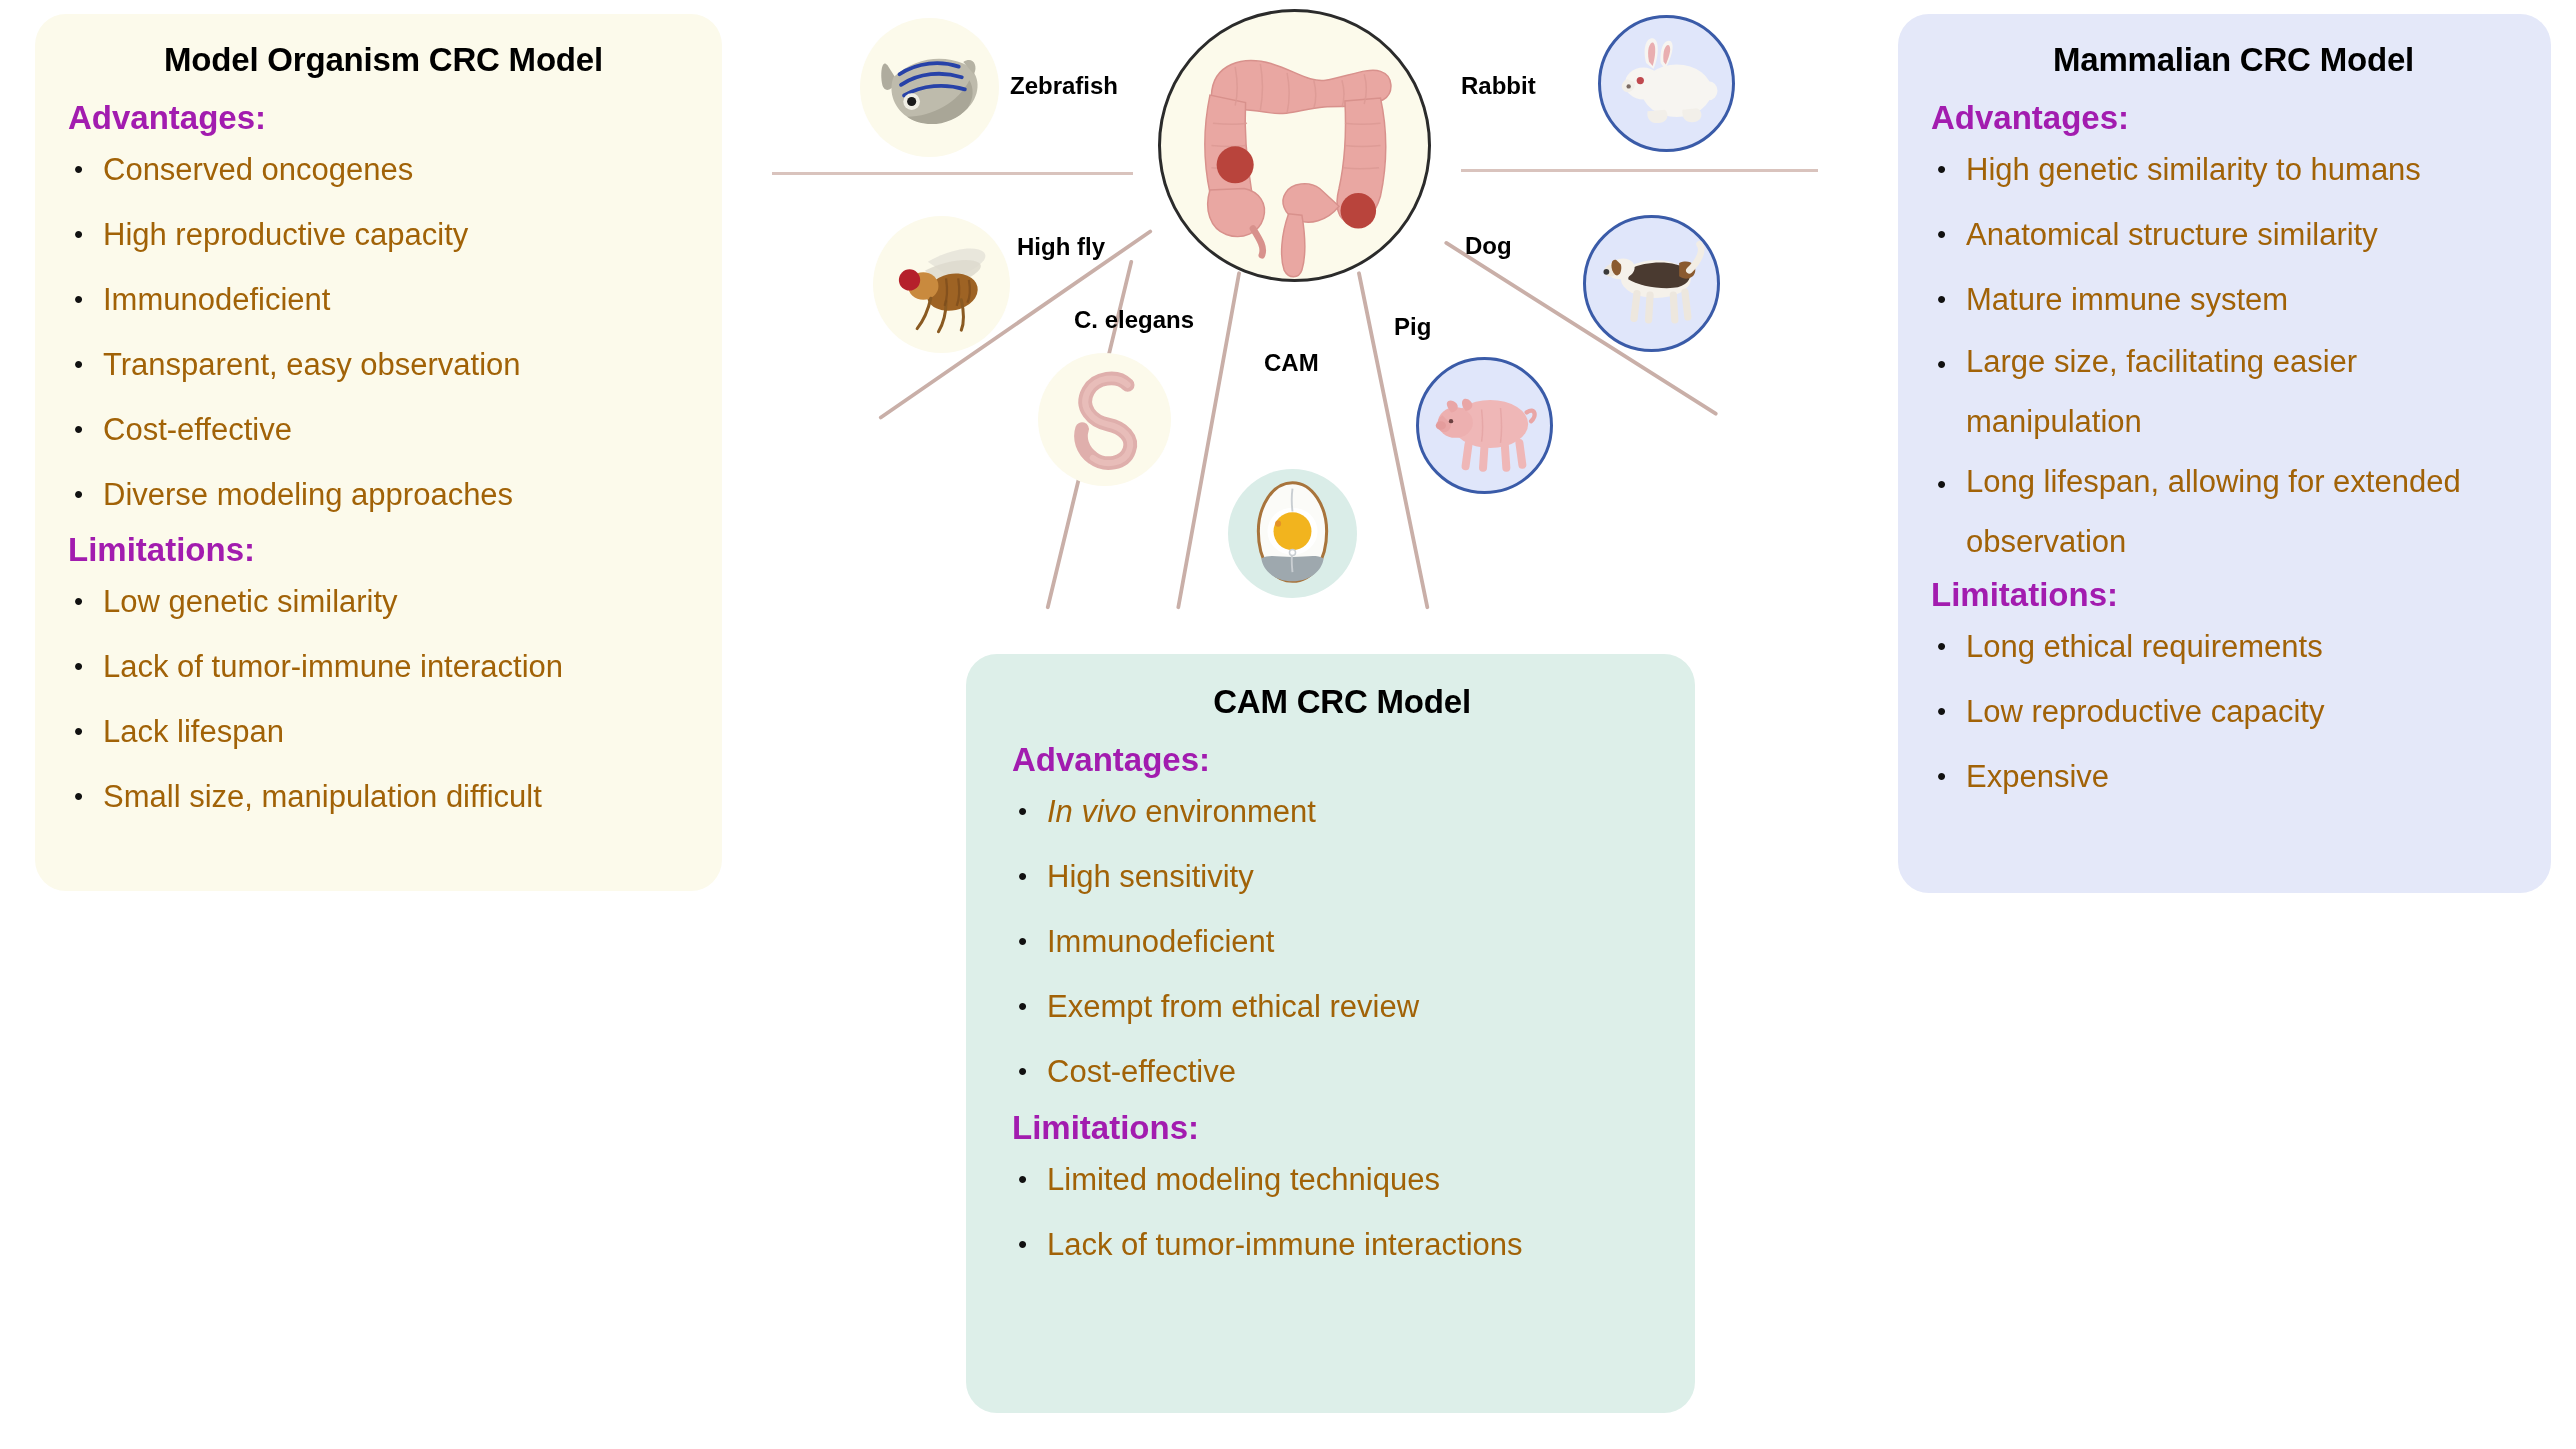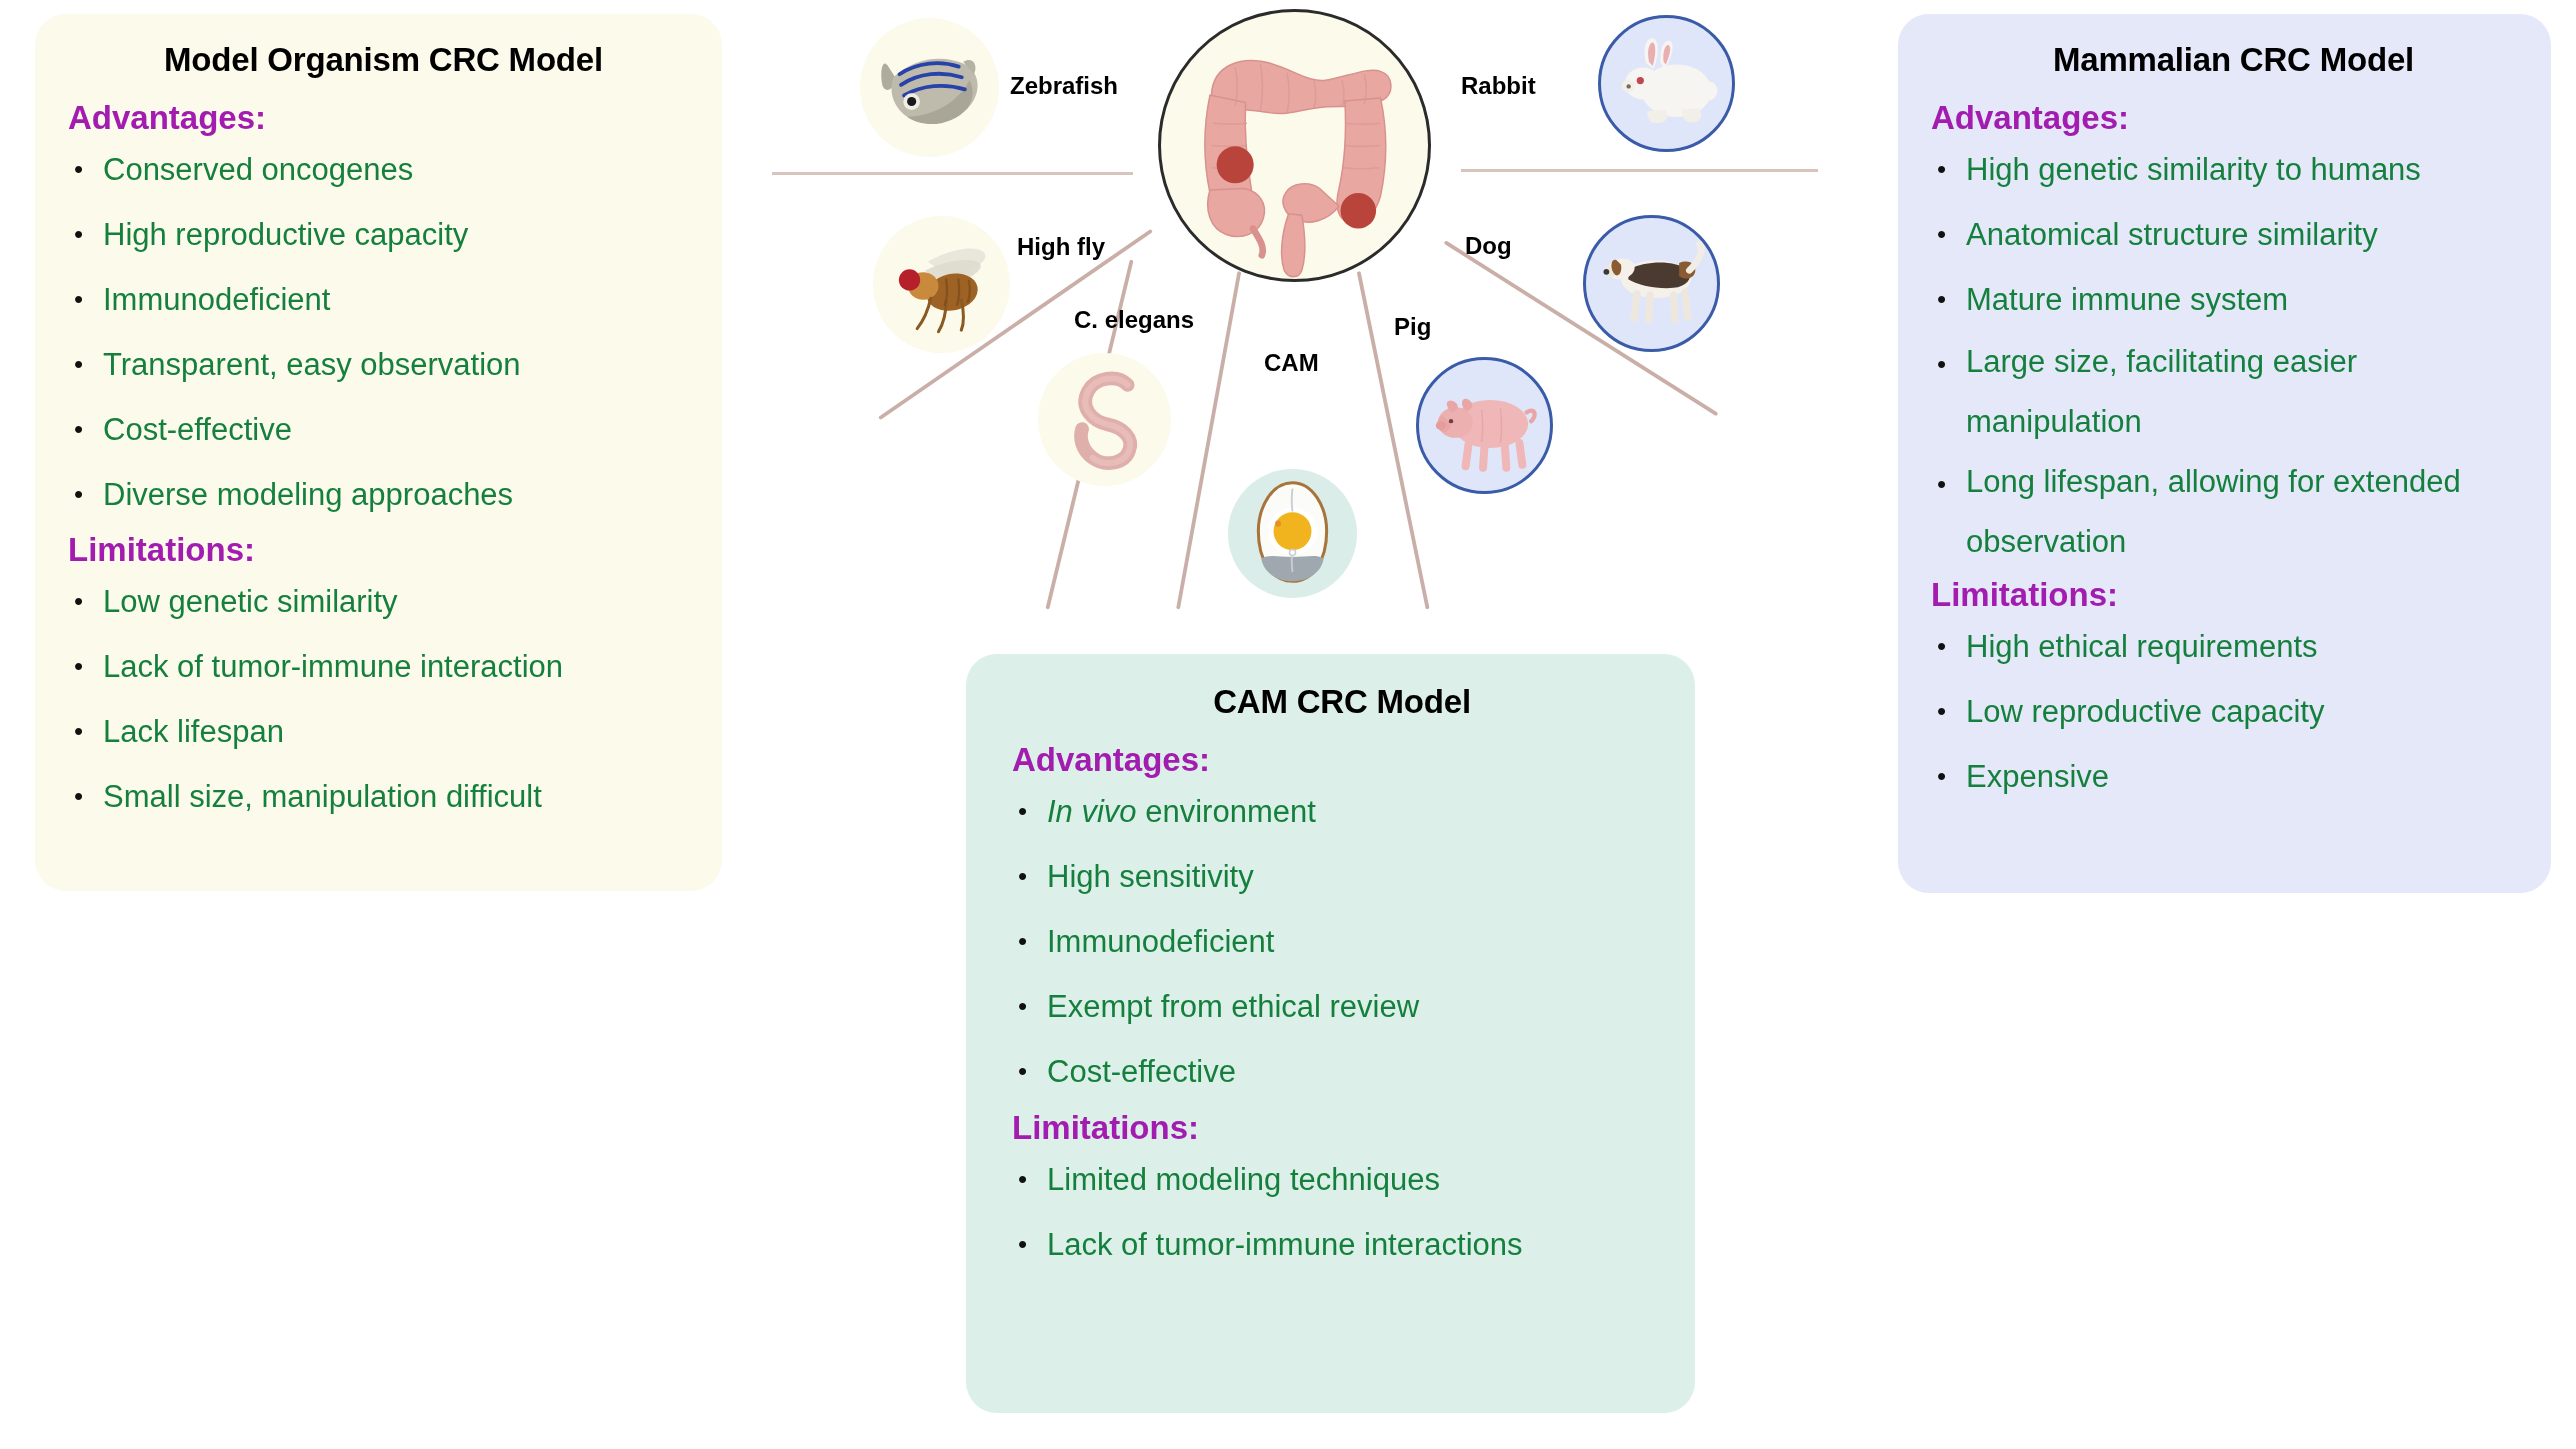--- a/index.html
+++ b/index.html
@@ -40,21 +40,21 @@
   }
   ul.bullets {
     list-style: none;
     margin: 0;
     padding: 0;
   }
   ul.bullets li {
     position: relative;
     font-size: 31px;
     line-height: 65px;
-    color: #15803d;
+    color: #a16207;
     padding-left: 35px;
   }
   ul.bullets li::before {
     content: "\2022";
     position: absolute;
     left: 6px;
     top: 0;
     font-size: 26px;
     line-height: 65px;
     color: #111;
@@ -159,21 +159,21 @@
       <div class="section-head" style="margin-top:20px;">Advantages:</div>
       <ul class="bullets">
         <li>High genetic similarity to humans</li>
         <li>Anatomical structure similarity</li>
         <li>Mature immune system</li>
         <li style="line-height:60px;">Large size, facilitating easier manipulation</li>
         <li style="line-height:60px;">Long lifespan, allowing for extended observation</li>
       </ul>
       <div class="section-head" style="margin-top:4.6px;">Limitations:</div>
       <ul class="bullets">
-        <li>High ethical requirements</li>
+        <li>Long ethical requirements</li>
         <li>Low reproductive capacity</li>
         <li>Expensive</li>
       </ul>
     </div>
   </div>
 
   <div class="panel" id="panel-cam">
     <div class="inner">
       <div class="panel-title">CAM CRC Model</div>
       <div class="section-head" style="margin-top:20px;">Advantages:</div>

